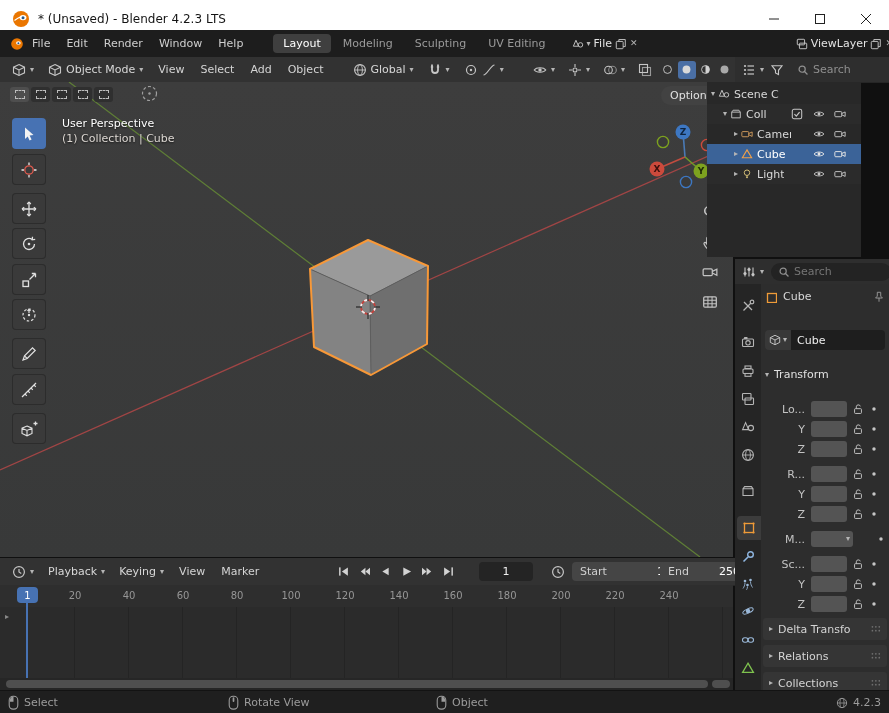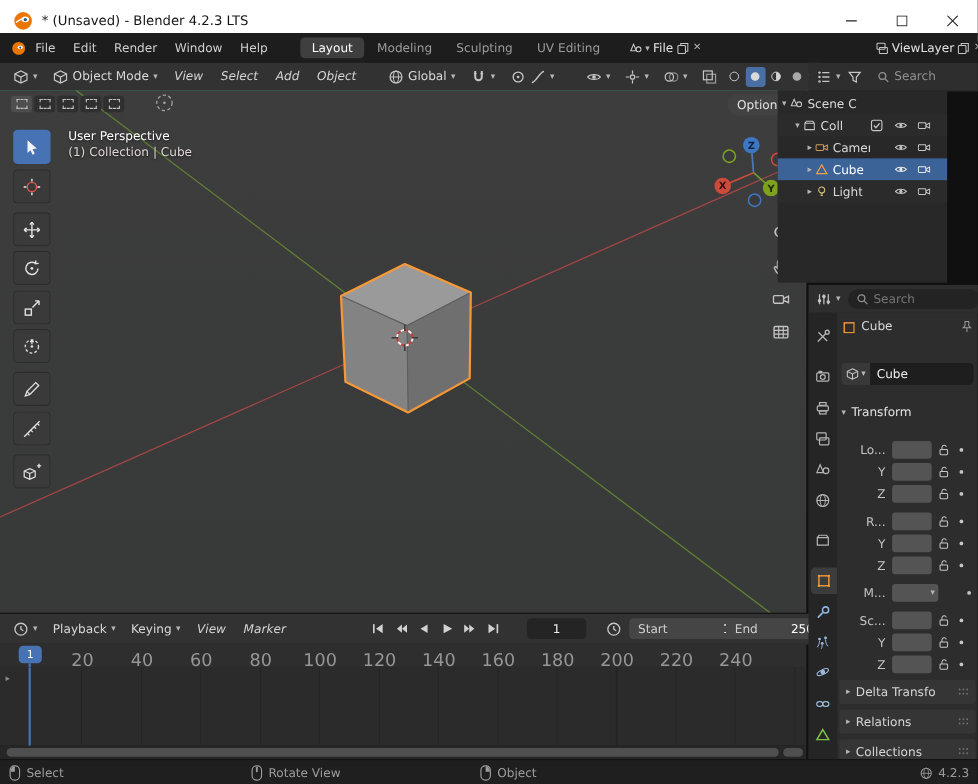--- a/index.html
+++ b/index.html
@@ -24,21 +24,21 @@
 
   .topbar{left:0;top:30px;width:889px;height:27px;background:#1d1d1d;padding:0 10px;white-space:nowrap;}
   .menu{padding:2px 8px;border-radius:3px;color:#cfcfcf;}
   .wtabs{margin-left:22px;display:flex;gap:2px;}
   .wtab{padding:3px 10px;border-radius:4px;color:#9b9b9b;}
   .wtab.active{background:#3f3f3f;color:#fff;}
   .idwidget{display:flex;align-items:center;gap:3px;padding:2px 4px;color:#e2e2e2;}
 
   .vph{left:0;top:57px;width:733px;height:25px;background:#323232;padding:0 6px;gap:2px;overflow:hidden;white-space:nowrap;border-bottom:6px solid #22c55e;}
   .hbtn{display:flex;align-items:center;gap:4px;padding:3px 6px;border-radius:4px;color:#d8d8d8;}
-  .hmenu{padding:3px 7px;color:#d4d4d4;font-style:italic;}
+  .hmenu{padding:3px 7px;color:#d4d4d4;}
 
   .vp{left:0;top:82px;width:733px;height:475px;background:linear-gradient(#3d3d3d,#383939);overflow:hidden;}
   .selmode{left:10px;top:5px;gap:2px;}
   .smbtn{width:19px;height:15px;border-radius:3px;background:#2f2f2f;display:flex;align-items:center;justify-content:center;}
   .smbtn.active{background:#4e4e4e;}
   .smsq{width:8px;height:7px;border:1px dashed #bdbdbd;}
   .overlaytxt{position:absolute;left:62px;color:#fff;text-shadow:0 1px 2px rgba(0,0,0,.65);}
   .tool{position:absolute;left:12px;width:34px;height:31px;border-radius:4px;background:#3a3a3a;
         box-shadow:0 0 0 1px #2c2c2c inset;display:flex;align-items:center;justify-content:center;}
   .tool.active{background:#4772b3;box-shadow:none;}
@@ -51,21 +51,21 @@
   .transport{position:absolute;left:334px;top:0;height:27px;display:flex;align-items:center;gap:3px;}
   .tbtn{width:18px;height:18px;display:flex;align-items:center;justify-content:center;border-radius:3px;}
   .tbtn svg{width:13px;height:11px;color:#d2d2d2;}
   .framefield{position:absolute;left:479px;top:4px;width:54px;height:19px;background:#242424;border-radius:4px;
               color:#f0f0f0;display:flex;align-items:center;justify-content:center;}
   .rangefield{position:absolute;top:4px;height:19px;background:#454545;border-radius:4px;display:flex;
               align-items:center;justify-content:space-between;padding:0 8px;}
   .rangefield .lab{color:#cfcfcf;}
   .rangefield .val{color:#fff;}
   .ruler{left:0;top:585px;width:733px;height:22px;background:#2e2e2e;border-bottom:1px solid #222;}
-  .tick{position:absolute;top:5px;transform:translateX(-50%);font-size:16px;color:#969696;}
+  .tick{position:absolute;top:5px;transform:translateX(-50%);font-size:10px;color:#969696;}
   .phbadge{position:absolute;left:17px;top:2px;width:21px;height:16px;background:#4772b3;border-radius:4px;color:#fff;
            font-size:10px;display:flex;align-items:center;justify-content:center;}
   .phstub{position:absolute;left:26px;top:18px;width:2px;height:4px;background:#4772b3;}
   .tlbody{left:0;top:607px;width:733px;height:71px;background:#2b2b2b;
           background-image:repeating-linear-gradient(90deg,transparent 0 53px,#242424 53px 54px);
           background-position:21px 0;}
   .phline{position:absolute;left:26px;top:0;width:2px;height:71px;background:#4772b3;}
   .tlscroll{left:0;top:678px;width:733px;height:12px;background:#262626;}
   .thumb{position:absolute;left:6px;top:2px;width:702px;height:8px;background:#4f4f4f;border-radius:4px;}
   .thumb2{position:absolute;left:712px;top:2px;width:18px;height:8px;background:#4f4f4f;border-radius:4px;}

